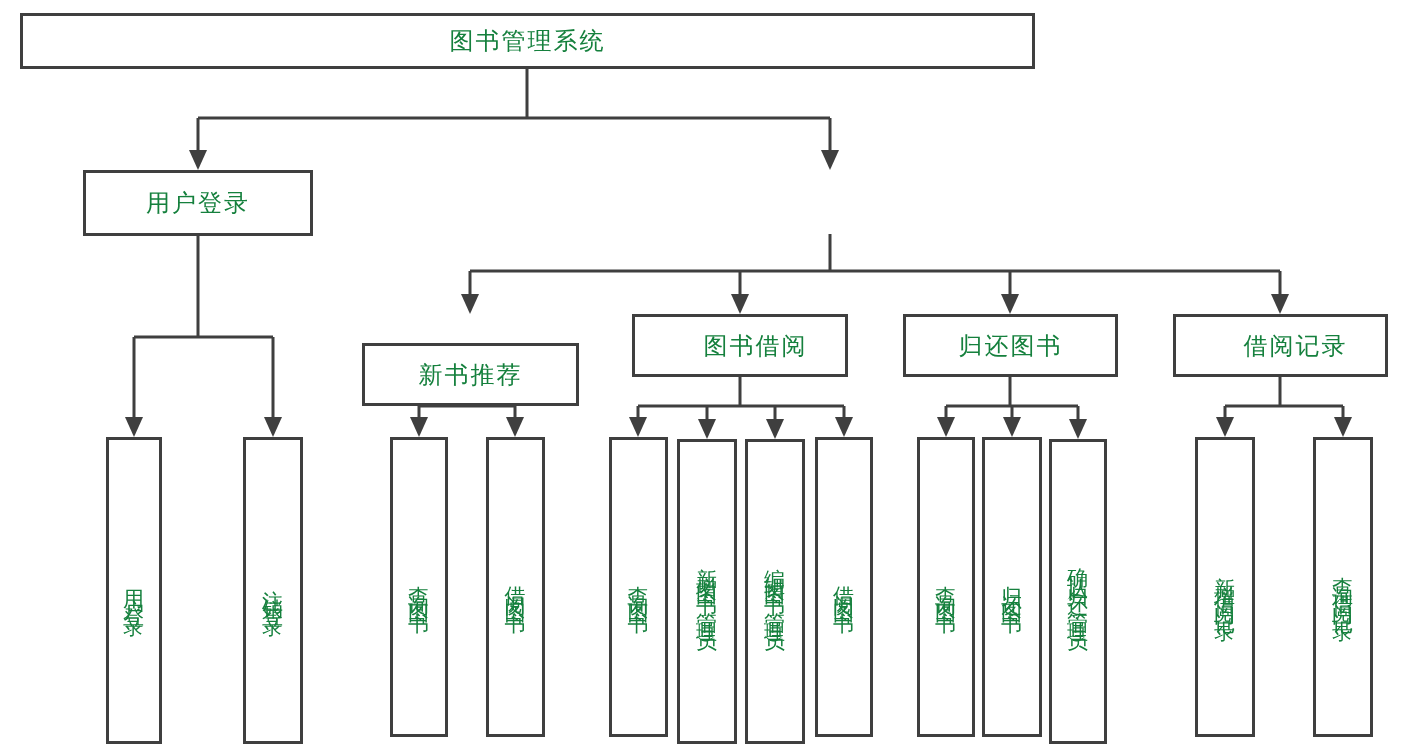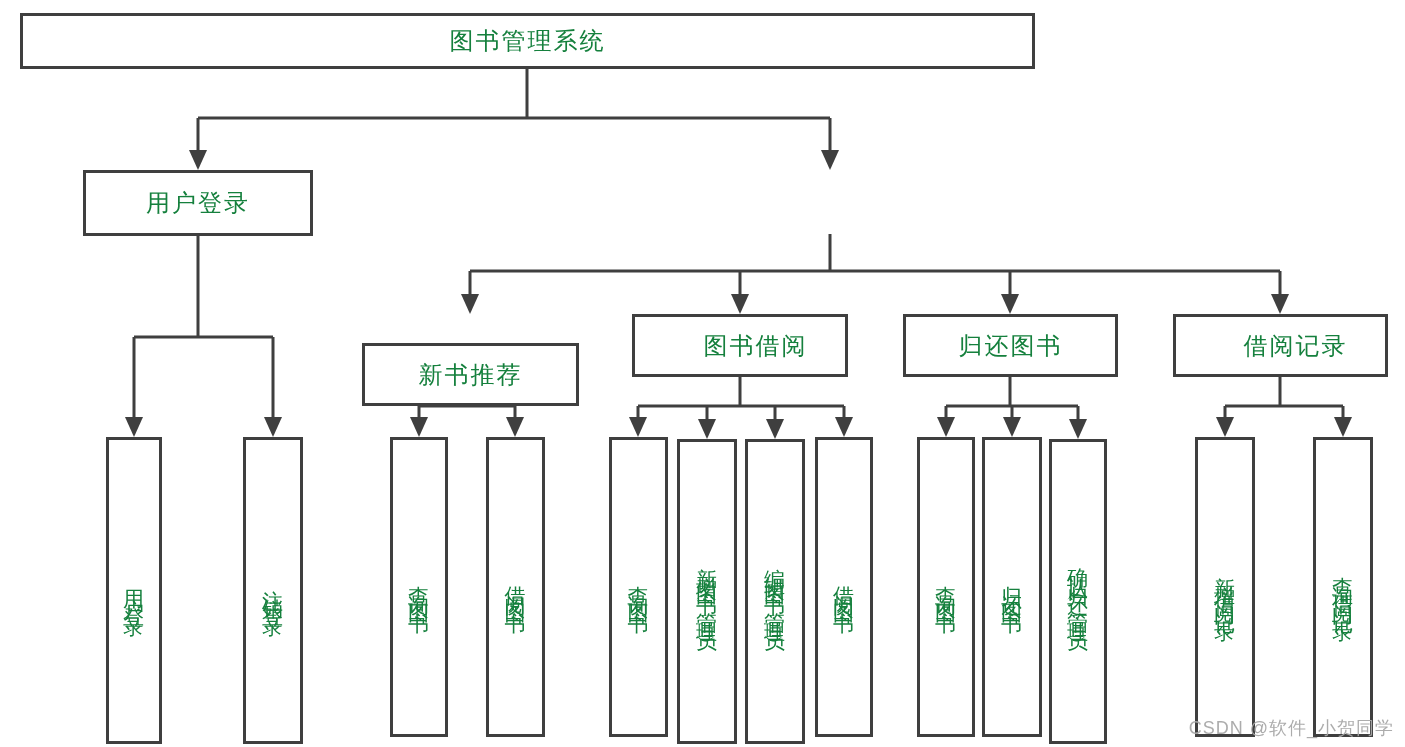--- a/index.html
+++ b/index.html
@@ -159,15 +159,14 @@
     <span>确认归还（管理员）</span>
   </div>
 
   <div class="box vbox" style="left:1195px; top:437px; width:60px; height:300px;">
     <span>新增借阅记录</span>
   </div>
   <div class="box vbox" style="left:1313px; top:437px; width:60px; height:300px;">
     <span>查询借阅记录</span>
   </div>
 
-  <div class="watermark">CSDN @软件_小贺同学</div>
 
 </div>
 
 </body></html>

